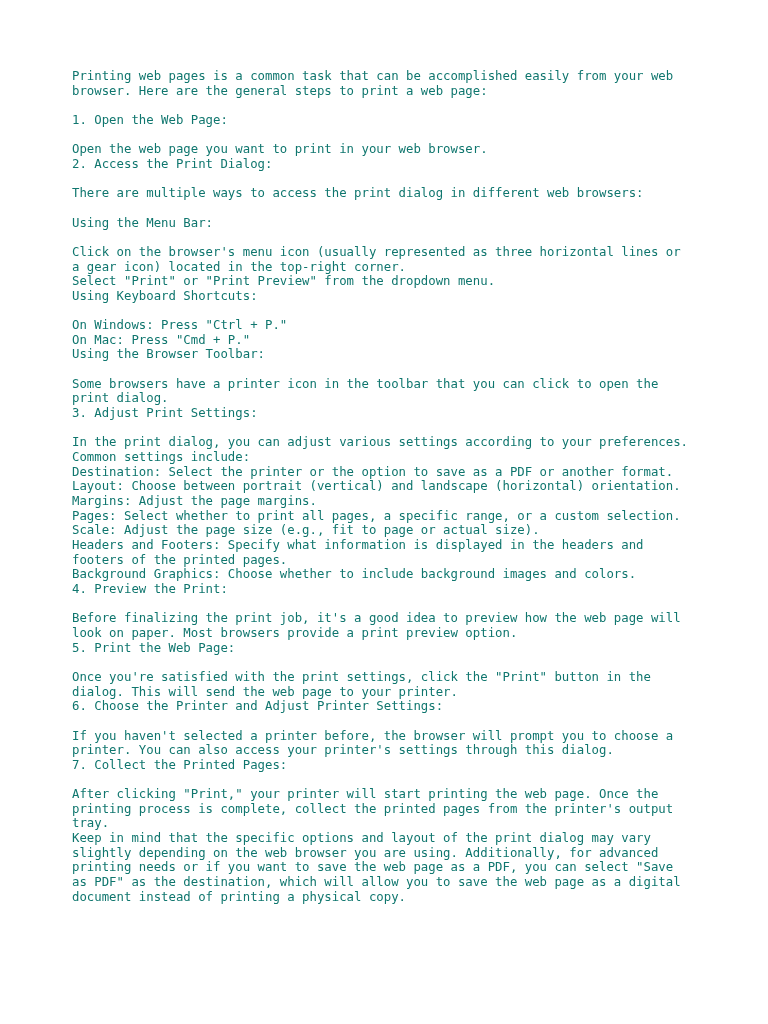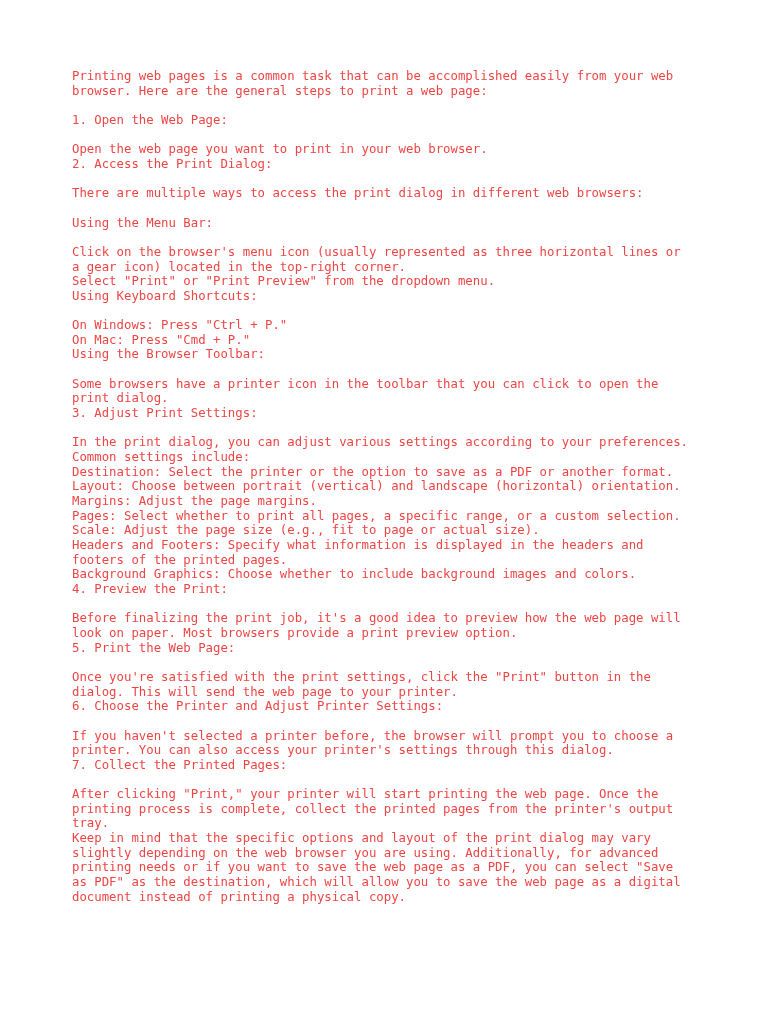--- a/index.html
+++ b/index.html
@@ -25,21 +25,21 @@
   pre.doc-text {
     position: absolute;
     left: 72px;
     top: 69px;
     margin: 0;
     padding: 0;
     font-family: "DejaVu Sans Mono", "Liberation Mono", monospace;
     font-size: 12.33px;
     line-height: 14.65px;
     letter-spacing: 0;
-    color: #ef4444;
+    color: #0f766e;
     white-space: pre;
     -webkit-font-smoothing: antialiased;
   }
 </style>
 </head>
 <body>
 
 <div class="viewport">
   <div class="document-page">
     <pre class="doc-text">Printing web pages is a common task that can be accomplished easily from your web

